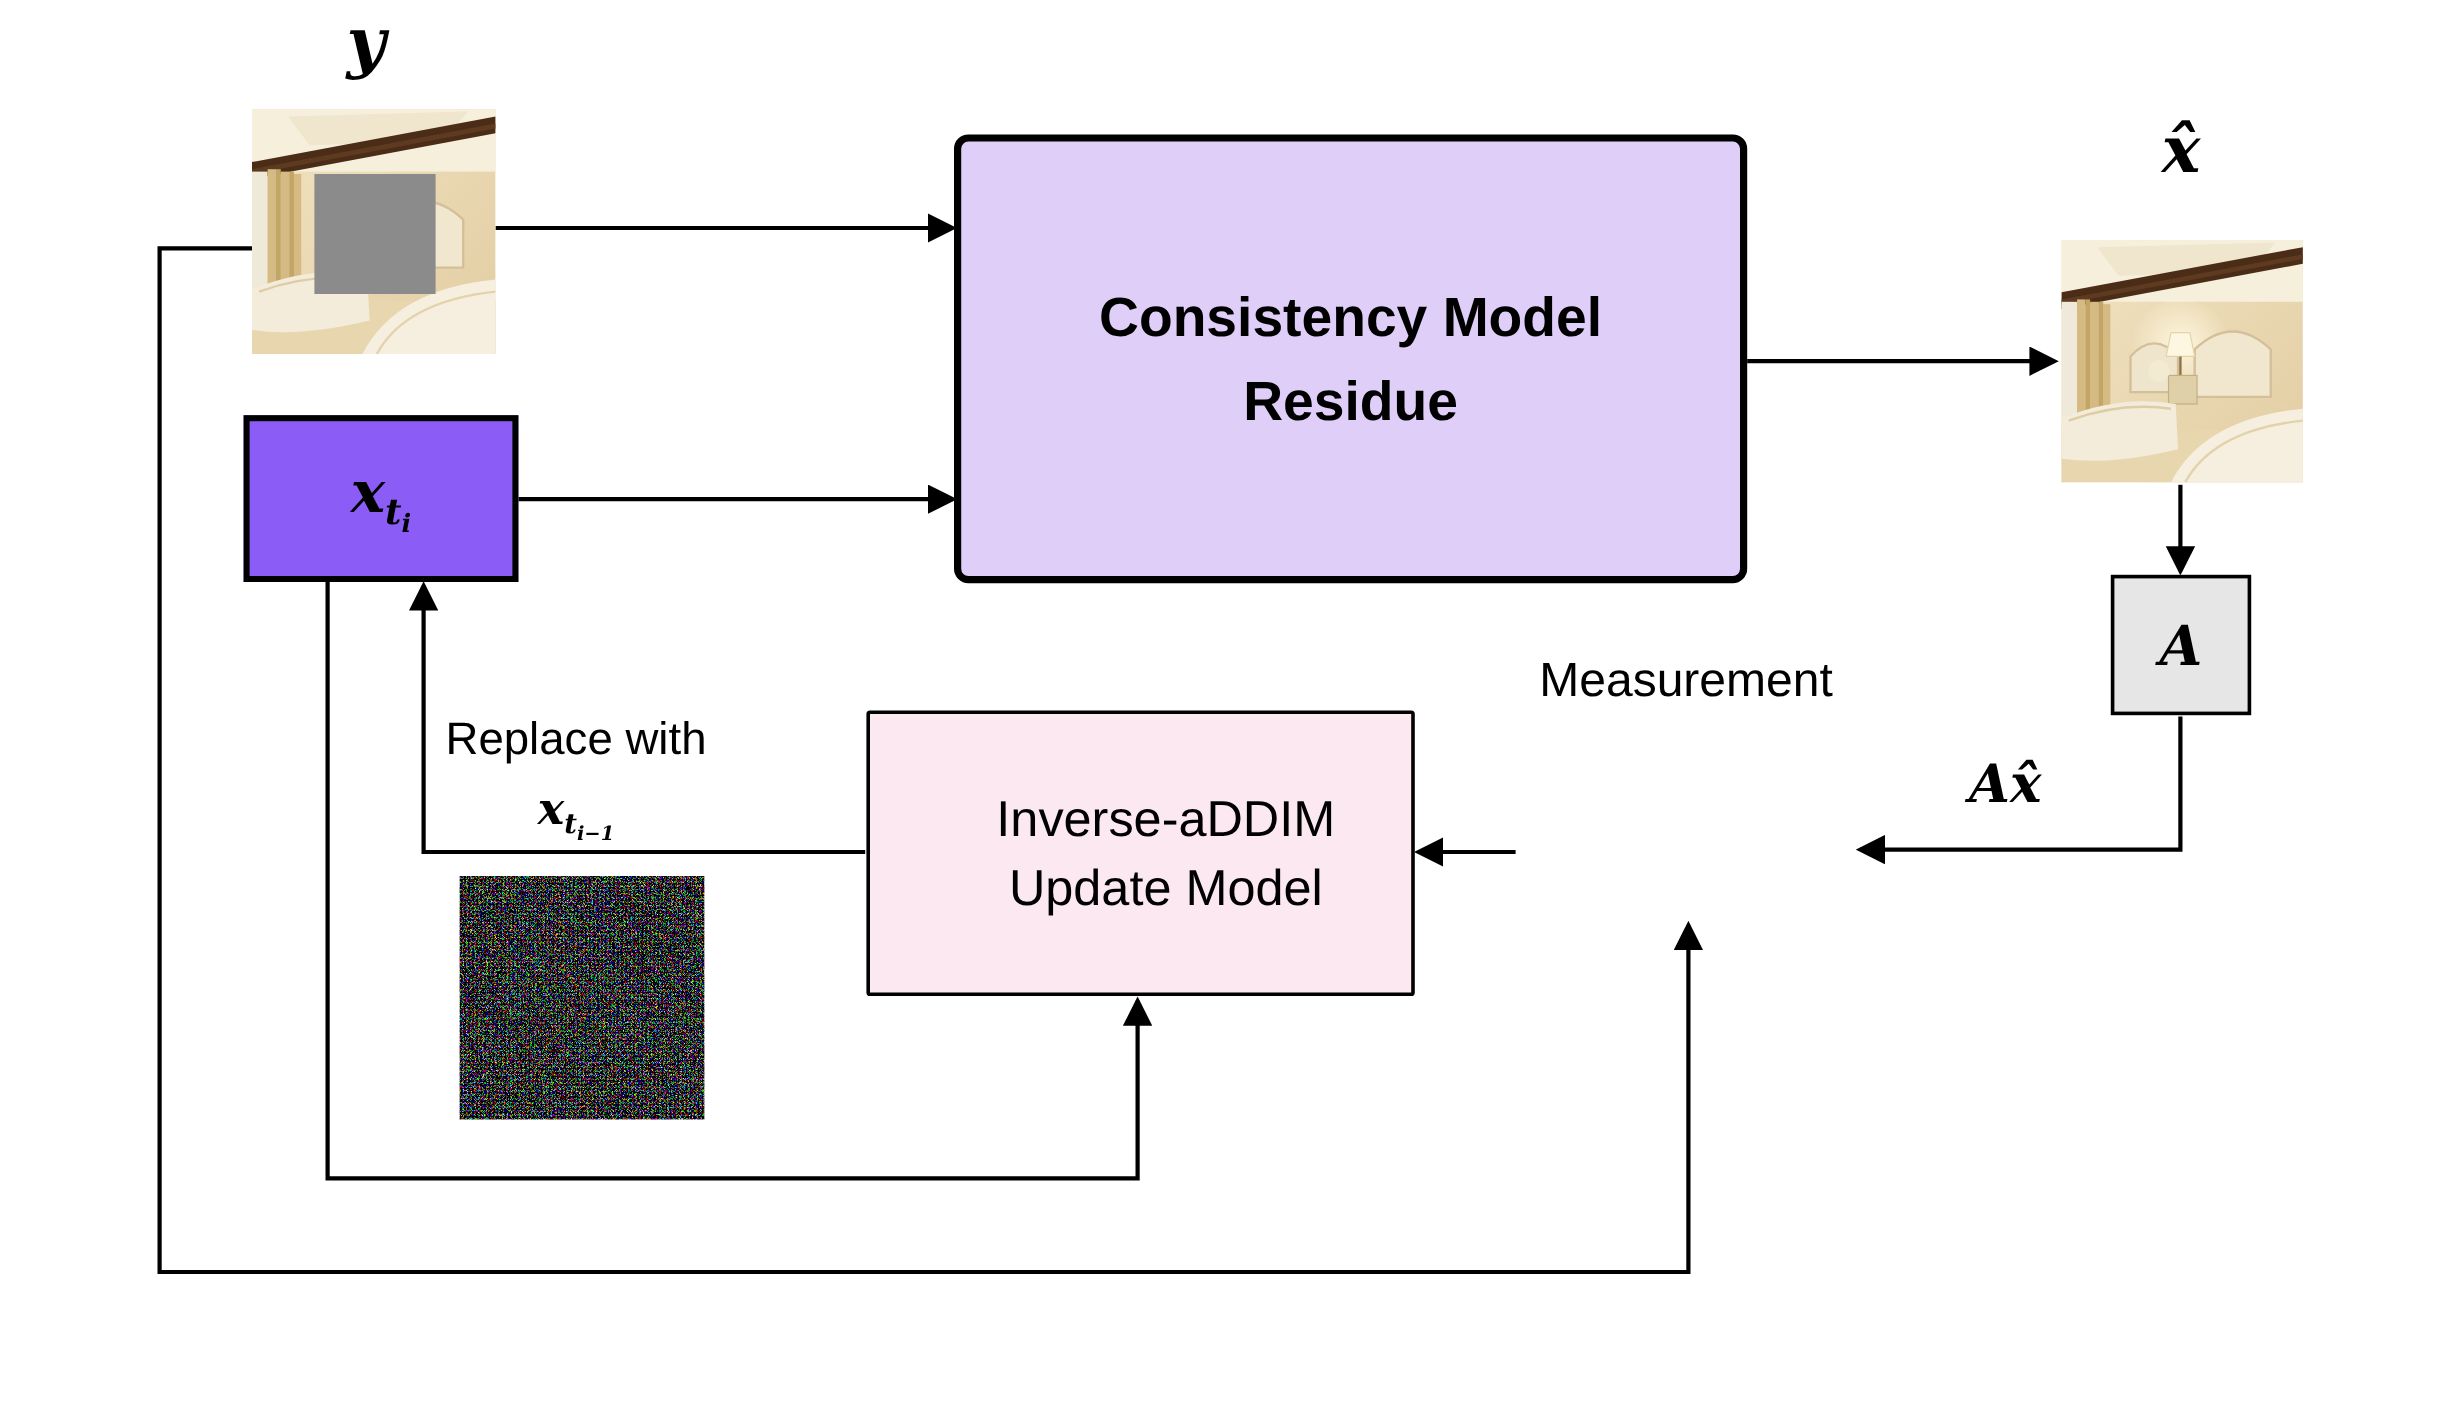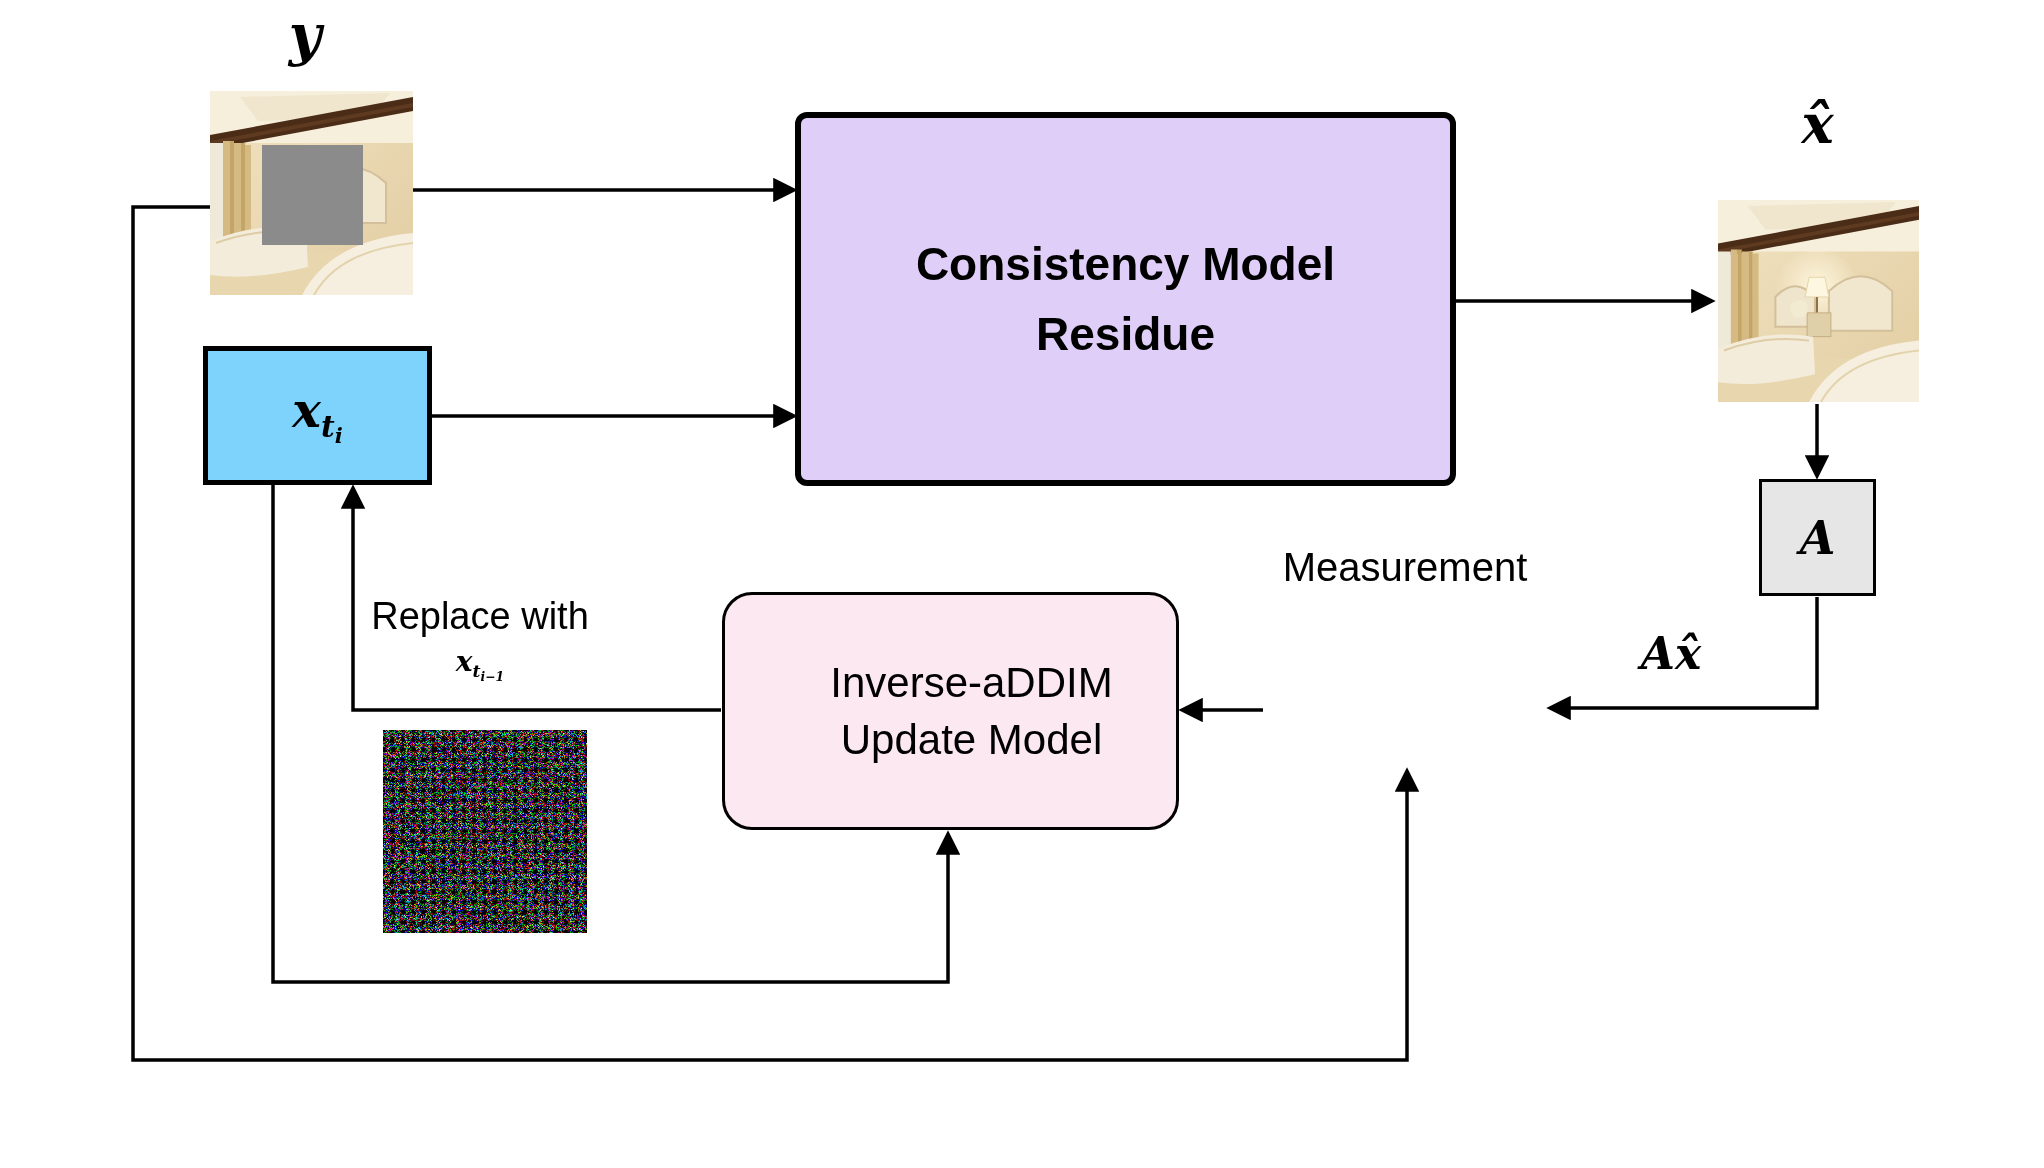--- a/index.html
+++ b/index.html
@@ -13,37 +13,37 @@
   .imgbox{position:absolute;}
   .imgbox svg{display:block;}
   .mathfont{font-family:"DejaVu Serif","Liberation Serif",serif;font-style:italic;}
   .sub{font-size:0.62em;font-style:italic;vertical-align:-0.32em;}
   .subsub{font-size:0.44em;font-style:italic;vertical-align:-0.78em;}
   .supnum{font-size:0.58em;vertical-align:0.55em;font-style:normal;font-weight:700;}
   .normbar{font-style:normal;}
   
   #denoiser-box{left:795px;top:112px;width:661px;height:374px;background:#dfcef8;
     border:6px solid #000;border-radius:12px;font-weight:bold;font-size:46px;line-height:70px;}
-  #xti-box{left:203px;top:346px;width:229px;height:139px;background:#7dd3fc;
+  #xti-box{left:203px;top:346px;width:229px;height:139px;background:#8b5cf6;
     border:5px solid #000;font-size:48px;font-weight:700;}
   #update-box{left:722px;top:592px;width:457px;height:238px;background:#fce8f0;
-    border:3px solid #000;border-radius:30px;font-size:42px;line-height:57px;padding-left:42px;}
+    border:3px solid #000;border-radius:3px;font-size:42px;line-height:57px;padding-left:42px;}
   #residual-box{left:1264px;top:650px;width:283px;height:117px;background:#cde3f6;
     border:3px solid #000;font-size:42px;font-weight:700;}
   #a-box{left:1759px;top:479px;width:117px;height:117px;background:#e6e6e6;
     border:3px solid #000;font-size:46px;font-weight:600;}
   
   .freelabel{position:absolute;text-align:center;}
   #y-label{left:255px;top:2px;width:100px;font-size:56px;font-weight:700;}
   #xhat-label{left:1765px;top:92px;width:105px;font-size:54px;font-weight:700;}
   #ax-label{left:1612px;top:628px;width:118px;font-size:44px;font-weight:600;font-style:italic;}
   #measure-label{left:1250px;top:543px;width:310px;font-size:40px;line-height:49px;}
   #replace-label{left:350px;top:594px;width:260px;}
   #replace-line1{font-size:38px;line-height:44px;}
-  #replace-line2{font-size:28px;line-height:48px;font-weight:700;}
+  #replace-line2{font-size:37px;line-height:48px;font-weight:700;margin-top:12px;}
 </style>
 </head>
 <body>
 
 <div id="stage">
 
   <svg id="wires" viewBox="0 0 2044 1168">
     <defs>
       <marker id="ah" viewBox="0 0 10 10" refX="8.5" refY="5" markerWidth="7" markerHeight="7" orient="auto-start-reverse">
         <path d="M0,0 L10,5 L0,10 z" fill="#000"></path>

